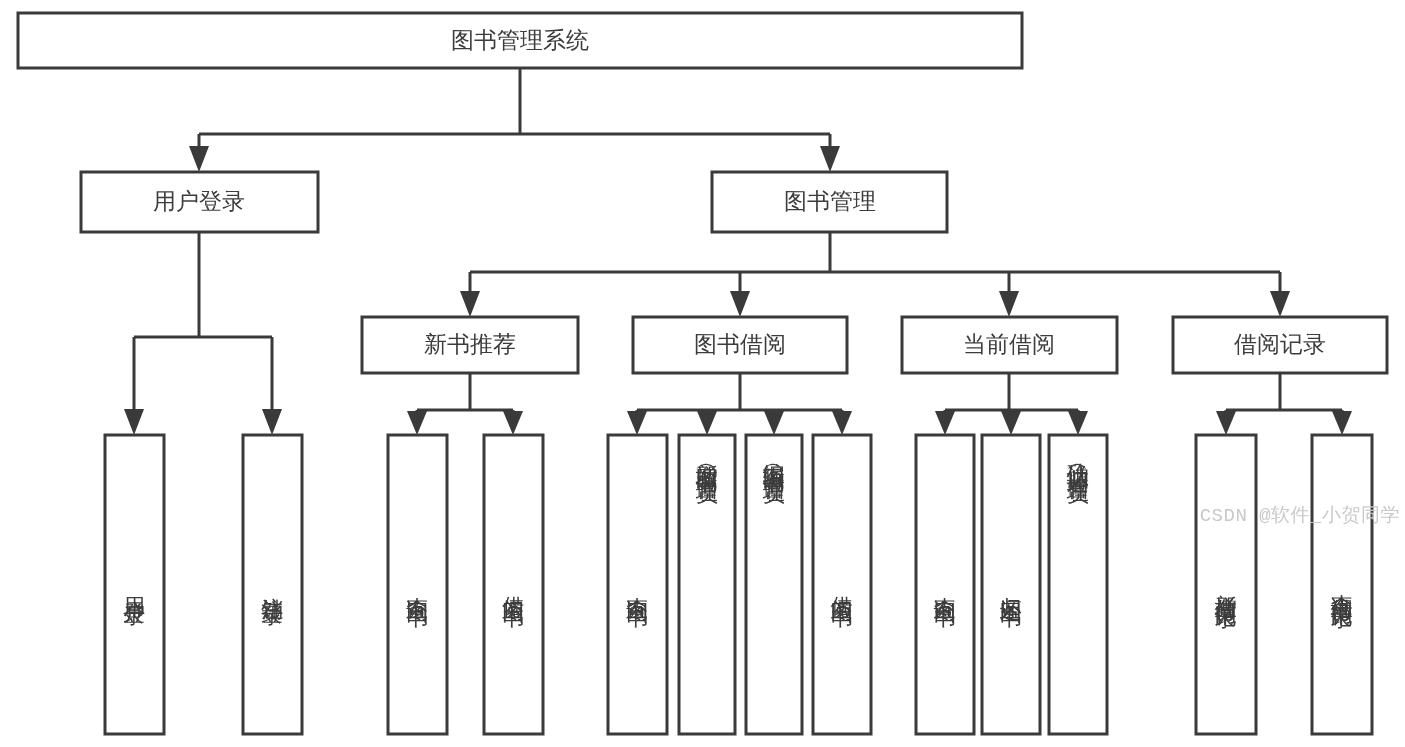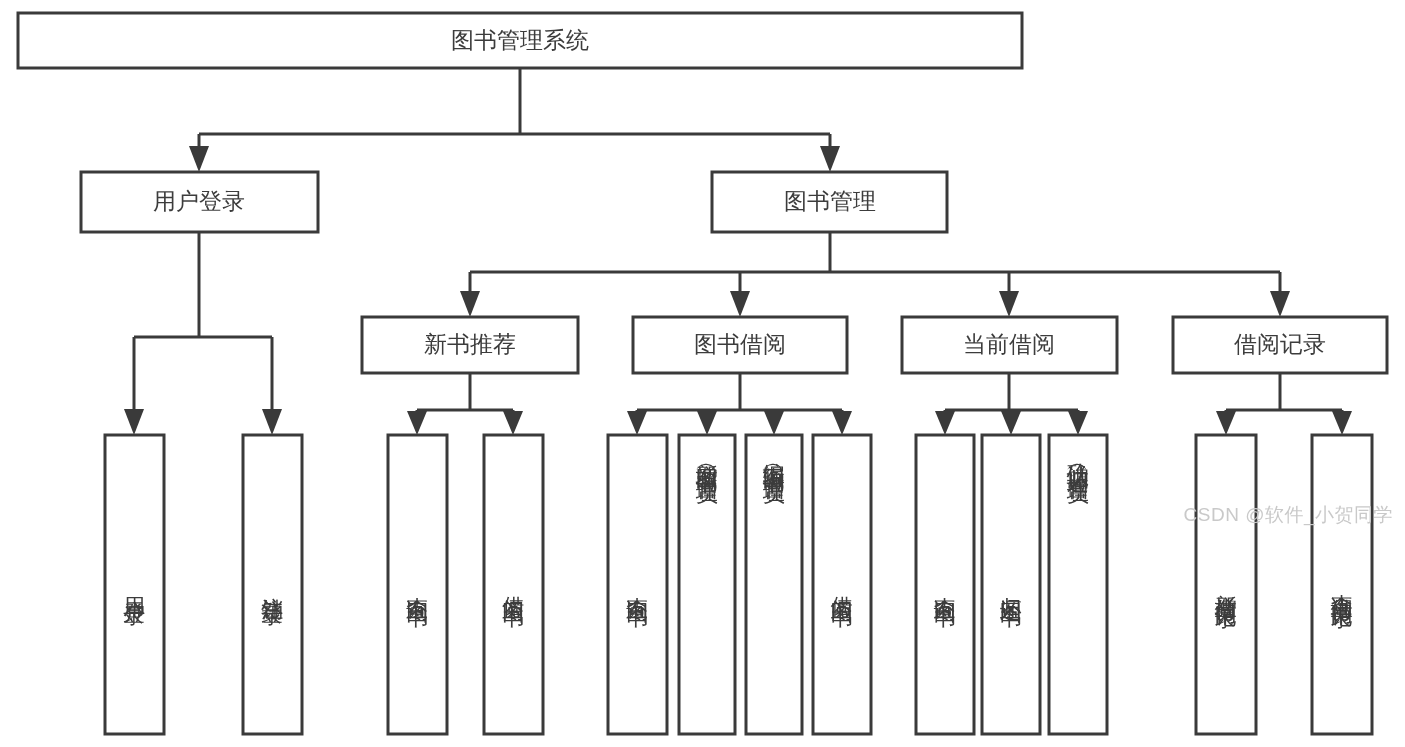--- a/index.html
+++ b/index.html
@@ -64,23 +64,23 @@
     font-family: "Liberation Sans", "DejaVu Sans", sans-serif;
     font-size: 22px;
     line-height: 1.06;
     letter-spacing: 3px;
     color: #3c3c3c;
     text-align: center;
     white-space: nowrap;
   }
   #watermark {
     position: absolute;
-    right: 12px;
+    right: 5px;
     bottom: 8px;
-    font-family: Liberation Sans, sans-serif;
+    font-family: Liberation Mono, monospace;
     font-size: 19px;
     color: #c9c9c9;
     letter-spacing: 0.5px;
     white-space: nowrap;
     user-select: none;
     text-align: center;
   }
 </style>
 </head>
 <body>

